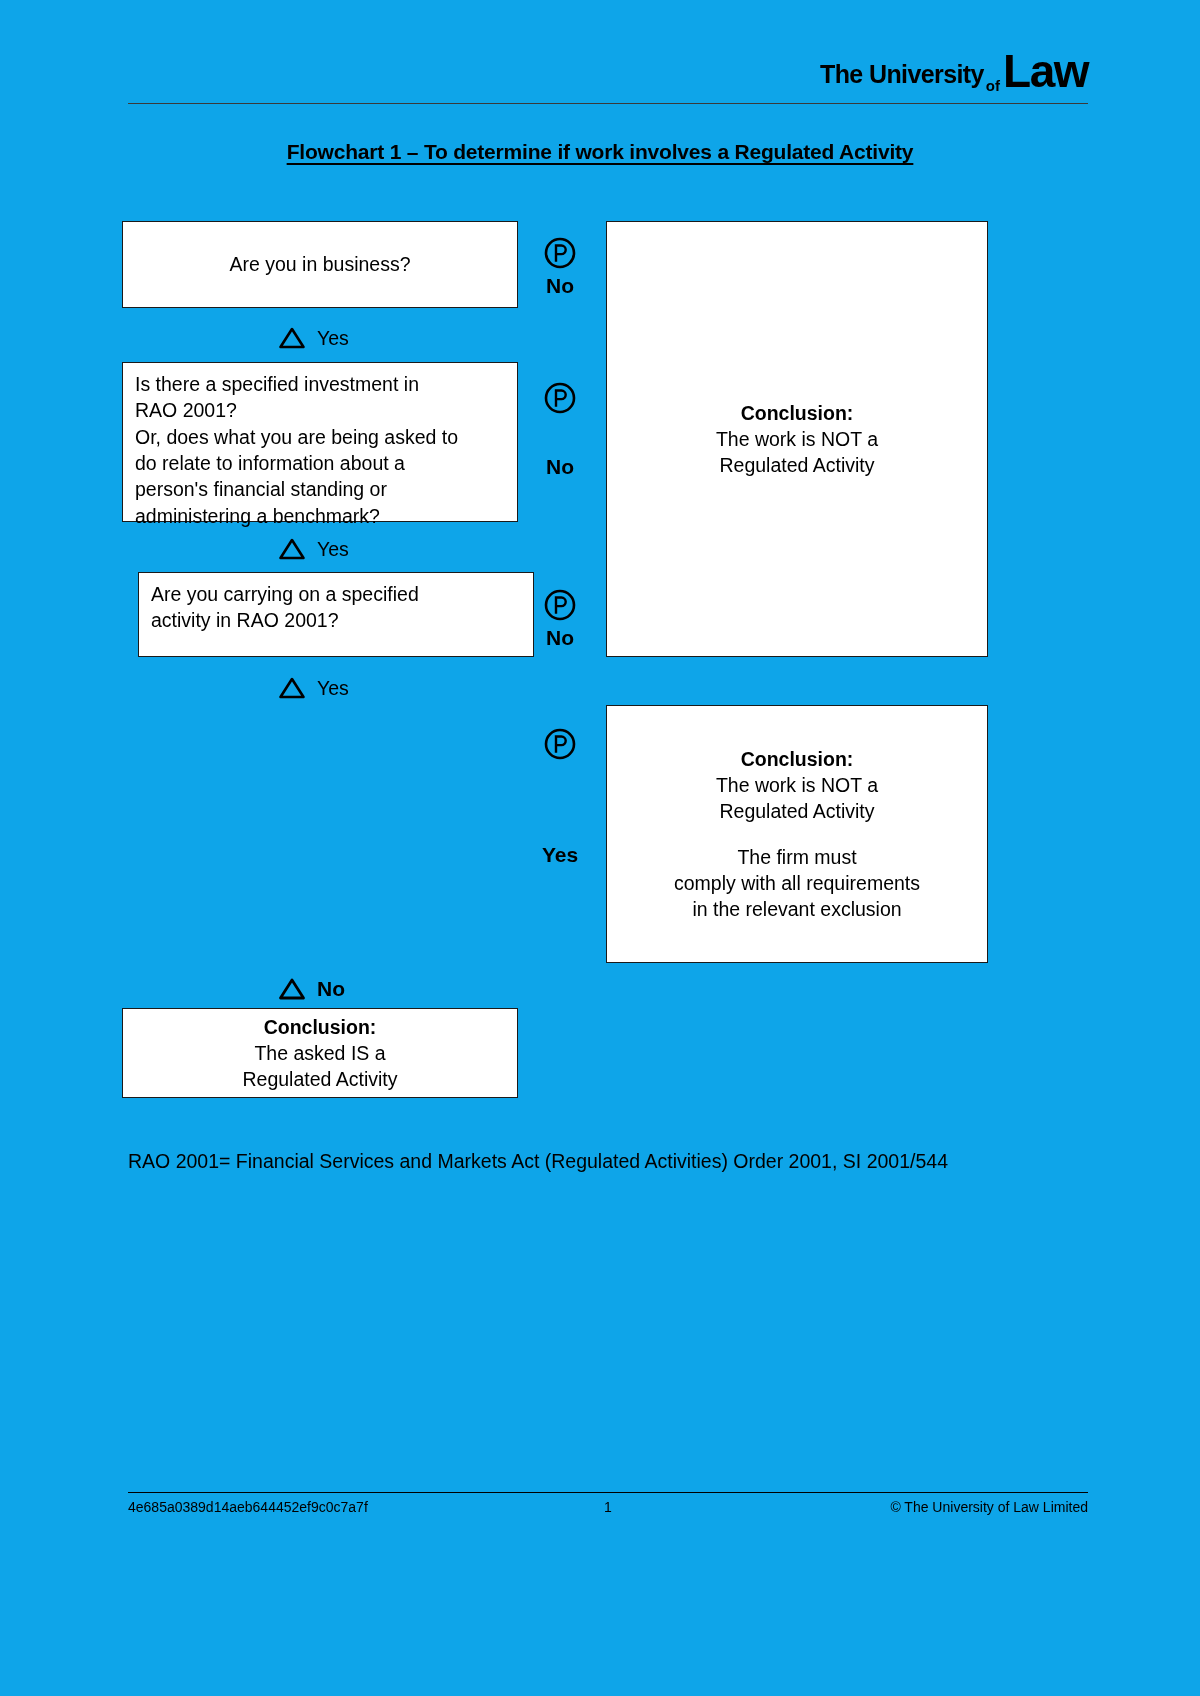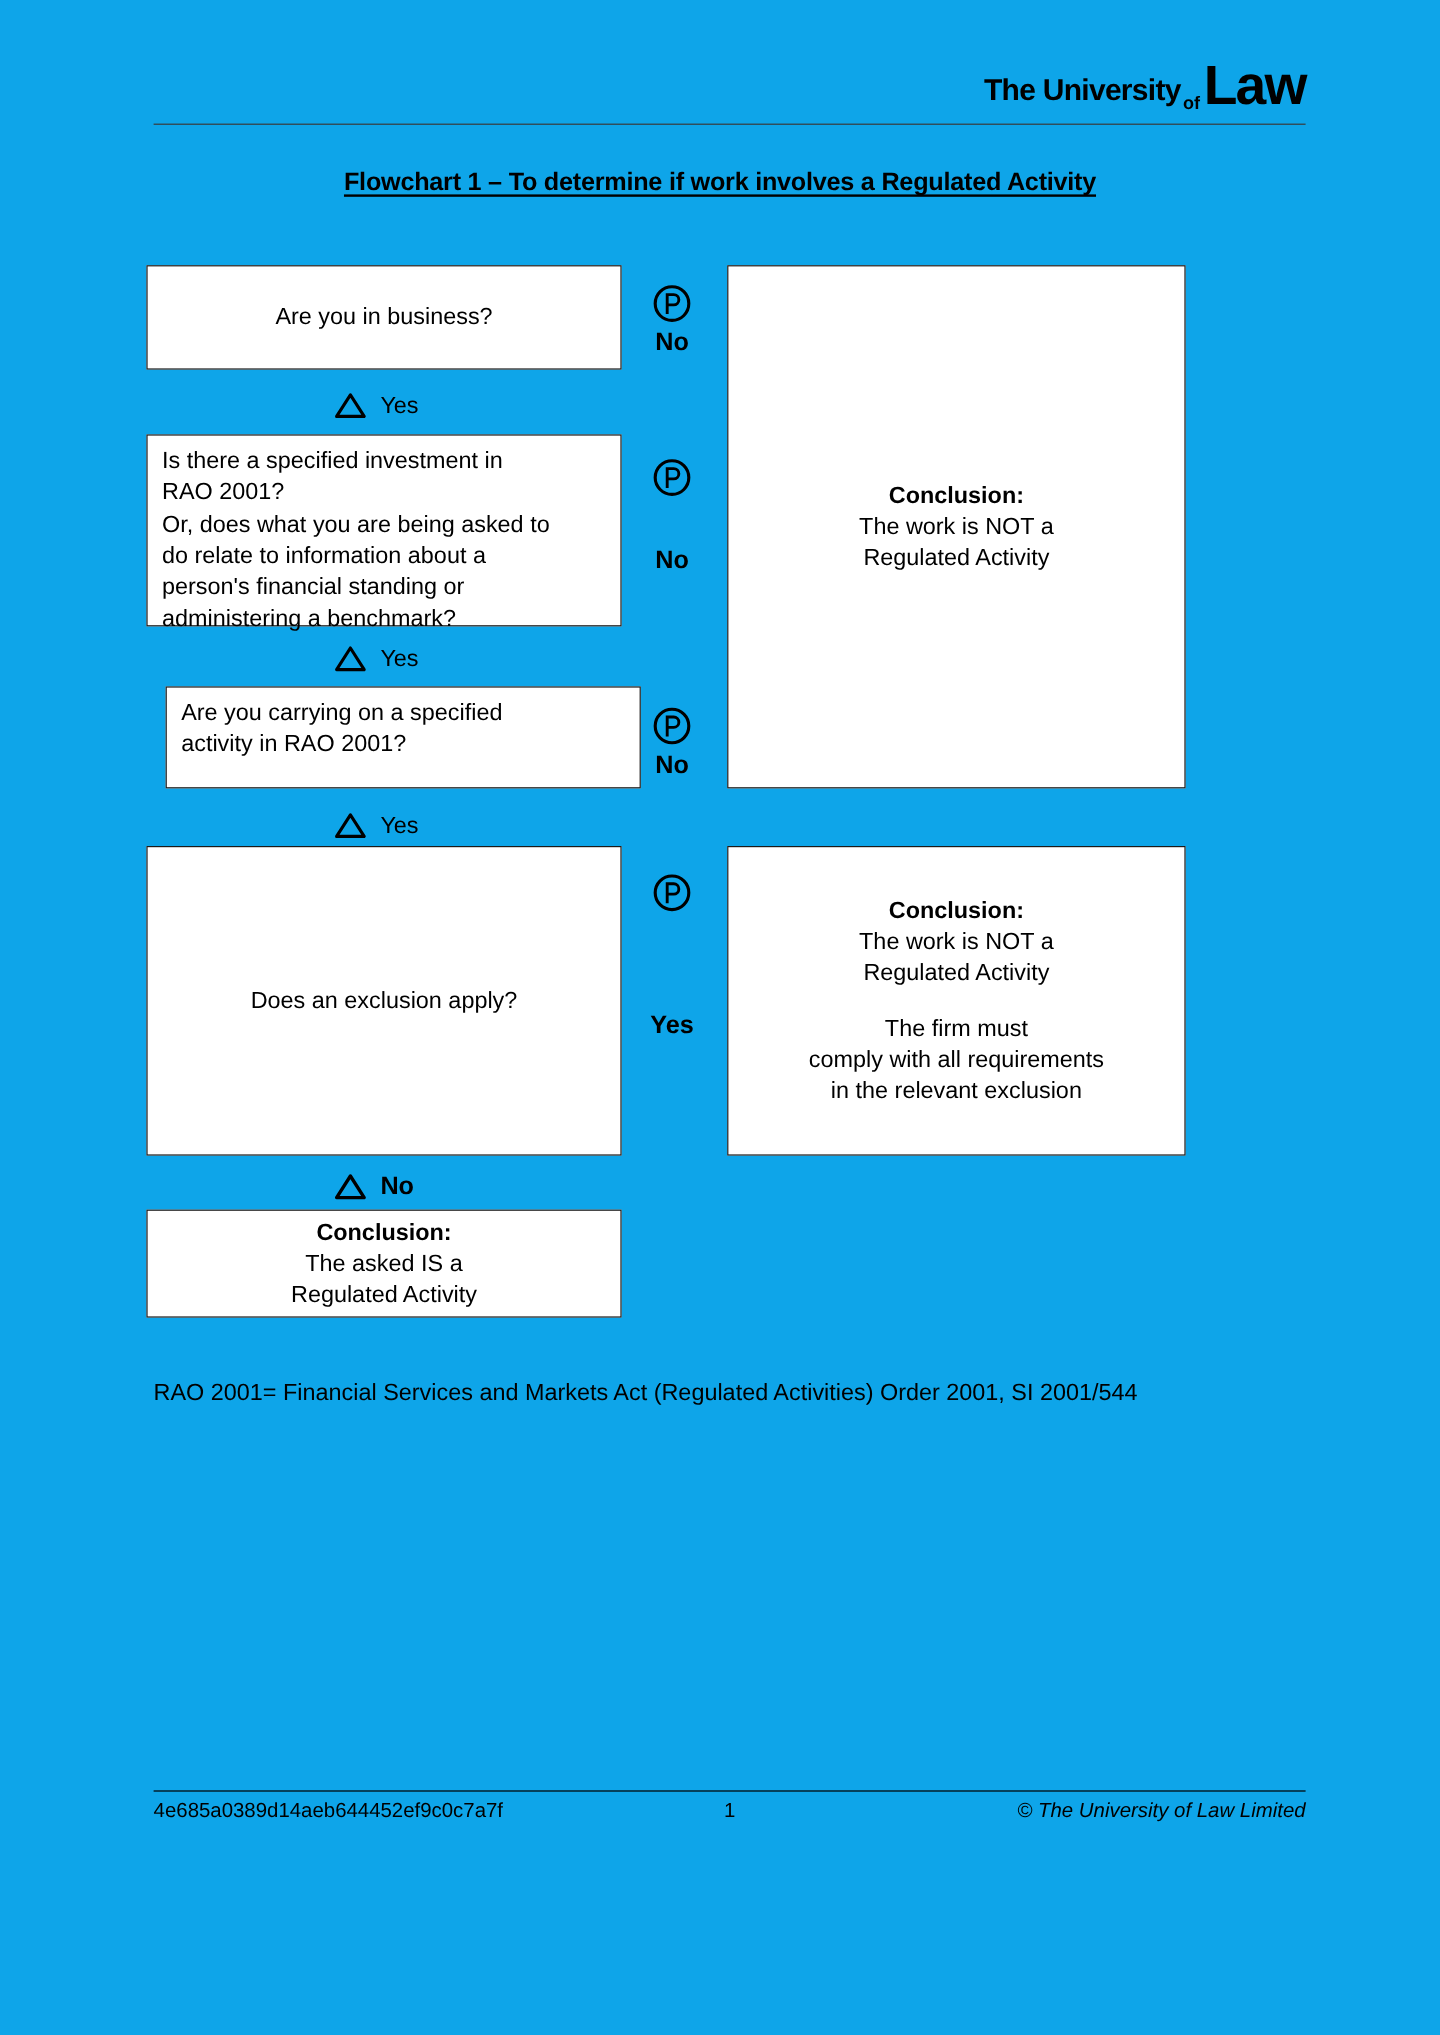--- a/index.html
+++ b/index.html
@@ -160,31 +160,30 @@
     top: 1492px;
     border-top: 1.3px solid #000000;
   }
   .footer {
     position: absolute;
     left: 128px;
     right: 112px;
     top: 1499px;
     display: flex;
     align-items: baseline;
-    font-size: 17px;
+    font-size: 14px;
   }
   .footer .f-center {
     position: absolute;
     left: 0;
     right: 0;
     text-align: center;
   }
   .footer .f-right {
     margin-left: auto;
-    font-style: italic;
   }
 </style>
 </head>
 <body>
 
 <div class="page">
 
   <div class="header-logo">
     <span class="logo-the-university">The University</span><span class="logo-of">of</span><span class="logo-law">Law</span>
   </div>
@@ -270,23 +269,20 @@
 
   <div class="branch" style="left:277px; top:676px;">
     <span class="tri">
       <svg width="30" height="24" viewBox="0 0 30 24" aria-hidden="true">
         <path d="M15 3 L26.5 21 L3.5 21 Z" fill="none" stroke="#000" stroke-width="2.6" stroke-linejoin="round"></path>
       </svg>
     </span>
     <span class="blabel">Yes</span>
   </div>
 
-  <div class="fbox center" style="left:122px; top:705px; width:396px; height:258px;">
-    <span>Does an exclusion apply?</span>
-  </div>
 
   <div class="pmark" style="left:528px; top:727px;">
     <span class="pglyph">
       <svg width="34" height="34" viewBox="0 0 34 34" aria-hidden="true">
         <circle cx="17" cy="17" r="14" fill="none" stroke="#000" stroke-width="2.6"></circle>
         <path d="M13 9.5 V24.5 M13 9.5 H18.4 a4.3 4.3 0 0 1 0 8.6 H13" fill="none" stroke="#000" stroke-width="2.4" stroke-linecap="square"></path>
       </svg>
     </span>
     <span class="plabel" style="margin-top:82px;">Yes</span>
   </div>

